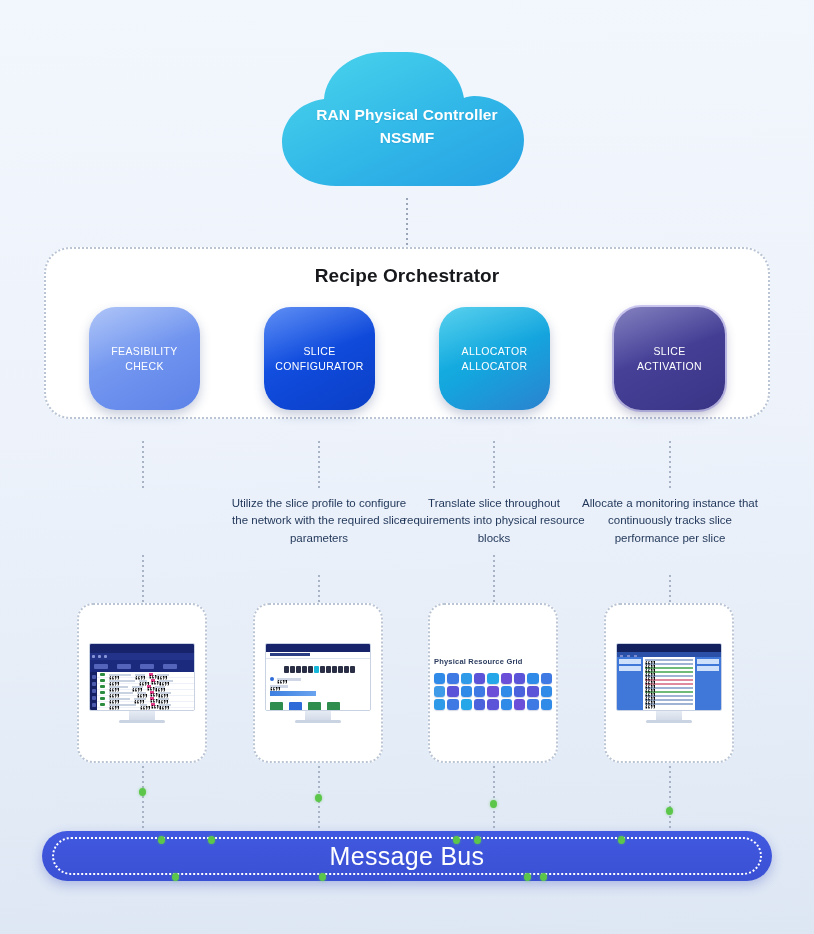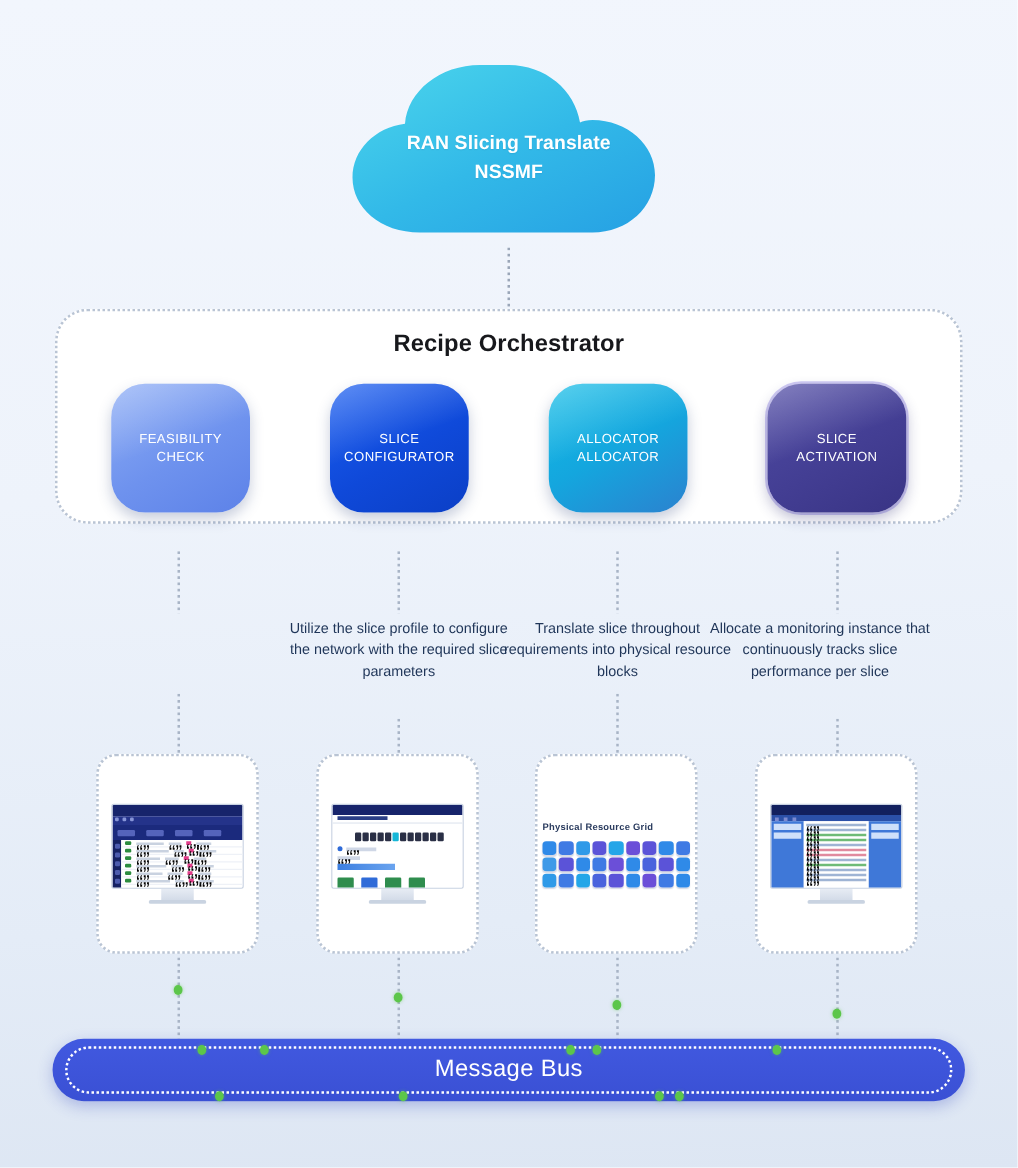--- a/index.html
+++ b/index.html
@@ -258,21 +258,21 @@
   .bus::before {
     content: "";
     position: absolute;
     inset: 6px 10px;
     border: 2px dotted #ffffff;
     border-radius: 19px;
   }
   .bus-label {
     position: relative;
     color: #fff;
-    font-size: 19px;
+    font-size: 25px;
     font-weight: normal;
     letter-spacing: .3px;
   }
 </style>
 </head>
 <body>
 
 <div id="stage">
 
   <div class="cloud-wrap">
@@ -290,21 +290,21 @@
         C 192 53 196 52 200 52
         C 228 52 250 72 250 96
         C 250 122 228 142 200 142
         L 62 142
         C 30 142 8 122 8 98
         C 8 76 26 58 50 55
         C 52 29 78 8 110 8
         Z"></path>
     </svg>
     <div class="cloud-text">
-      <div>RAN Slicing Translate</div>
+      <div>RAN Physical Controller</div>
       <div>NSSMF</div>
     </div>
   </div>
 
   <div class="vline" style="left:406px; top:198px; height:48px;"></div>
 
   <div class="orch">
     <div class="orch-title">Recipe Orchestrator</div>
     <div class="cards">
 
@@ -339,21 +339,21 @@
     </div>
   </div>
 
   <div class="vline light" style="left:142px; top:441px; height:50px;"></div>
   <div class="vline light" style="left:318px; top:441px; height:50px;"></div>
   <div class="vline light" style="left:493px; top:441px; height:50px;"></div>
   <div class="vline light" style="left:669px; top:441px; height:50px;"></div>
 
   <div class="caption" style="left:224px;">Utilize the slice profile to configure the network with the required slice parameters</div>
   <div class="caption" style="left:399px;">Translate slice throughout requirements into physical resource blocks</div>
-  <div class="caption" style="left:561px;">Allocate a monitoring instance that continuously tracks slice performance per slice</div>
+  <div class="caption" style="left:575px;">Allocate a monitoring instance that continuously tracks slice performance per slice</div>
 
   <div class="vline light" style="left:142px; top:555px; height:48px;"></div>
   <div class="vline light" style="left:318px; top:575px; height:28px;"></div>
   <div class="vline light" style="left:493px; top:555px; height:48px;"></div>
   <div class="vline light" style="left:669px; top:575px; height:28px;"></div>
 
   <div class="shot" style="left:77px;">
     <div class="monitor">
       <div class="screen">
         <div class="m1-top"><i></i><i></i><i></i></div>

